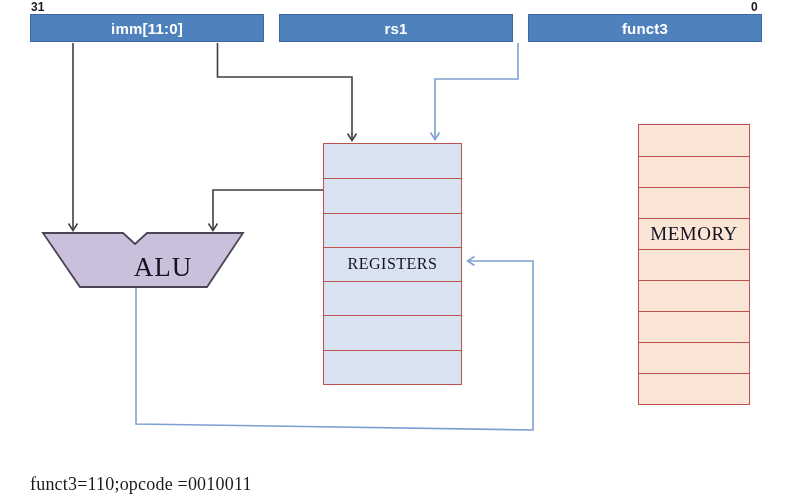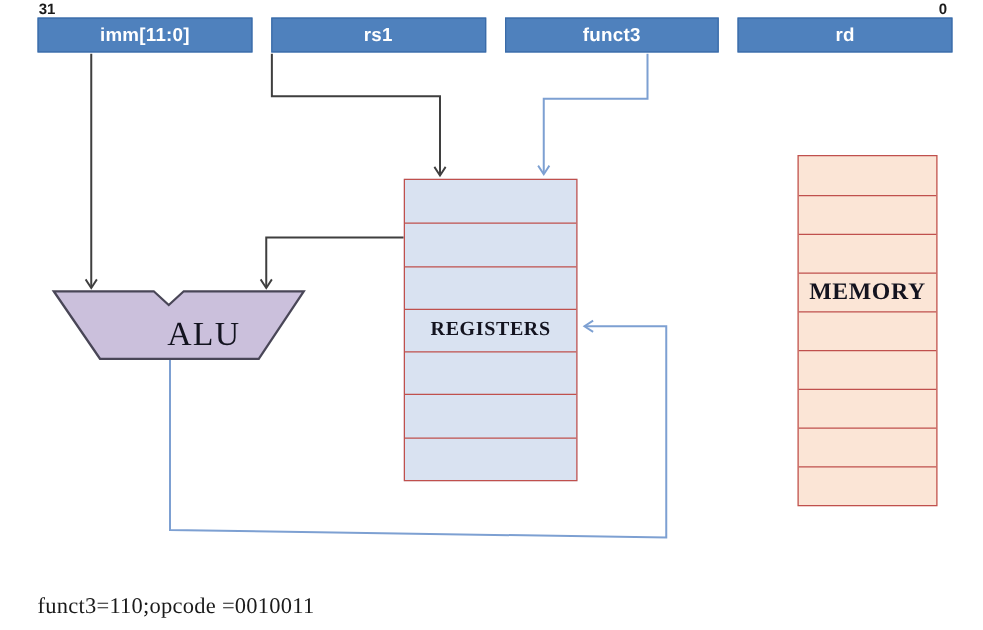--- a/index.html
+++ b/index.html
@@ -32,21 +32,21 @@
     background:var(--field-fill);border:1px solid var(--field-border);
     color:var(--field-text);font-size:15px;font-weight:700;
     display:flex;align-items:center;justify-content:center;
     letter-spacing:.2px;
   }
   
   .block{
     position:absolute;box-sizing:border-box;border:1.5px solid var(--block-border);
     display:grid;
   }
-  .block .row{box-sizing:border-box;font-weight:bold;}
+  .block .row{box-sizing:border-box;}
   .block .row + .row{border-top:1.3px solid var(--block-border);}
   .block .row{display:flex;align-items:center;justify-content:center;}
   .serif-label{
     font-family:"Liberation Serif","DejaVu Serif",serif;
     color:#13131f;letter-spacing:.5px;white-space:nowrap;
   }
   .registers{
     left:323px;top:143px;width:139px;height:242px;
     grid-template-rows:repeat(7,1fr);
     background:var(--registers-fill);
@@ -83,21 +83,20 @@
 
 <div id="canvas">
 
   <div class="bit-label high">31</div>
   <div class="bit-label low">0</div>
 
   <div class="format-bar">
     <div class="format-cell">imm[11:0]</div>
     <div class="format-cell">rs1</div>
     <div class="format-cell">funct3</div>
-    <div class="format-cell">rd</div>
   </div>
 
   <svg class="wires" viewBox="0 0 786 504" aria-hidden="true">
     <defs>
       <marker id="ah-black" viewBox="-9 -6 11 12" refX="-0.5" refY="0" markerWidth="11" markerHeight="12" markerUnits="userSpaceOnUse" orient="auto">
         <path class="mk-black" d="M -7 -4.5 L 0 0 L -7 4.5"></path>
       </marker>
       <marker id="ah-blue" viewBox="-9 -6 11 12" refX="-0.5" refY="0" markerWidth="11" markerHeight="12" markerUnits="userSpaceOnUse" orient="auto">
         <path class="mk-blue" d="M -7 -4.5 L 0 0 L -7 4.5"></path>
       </marker>

